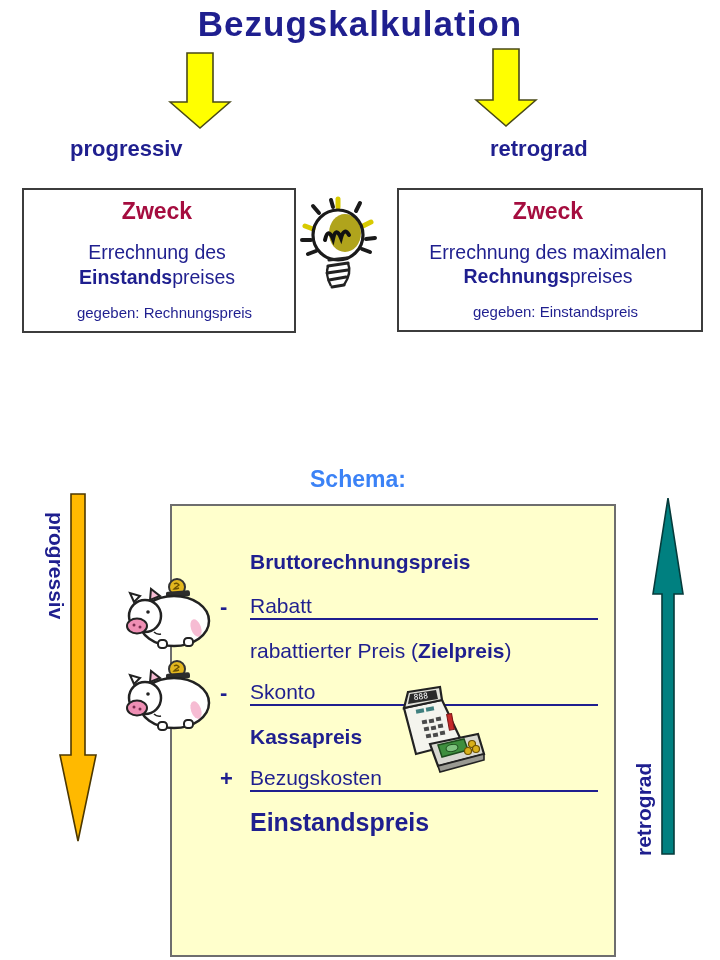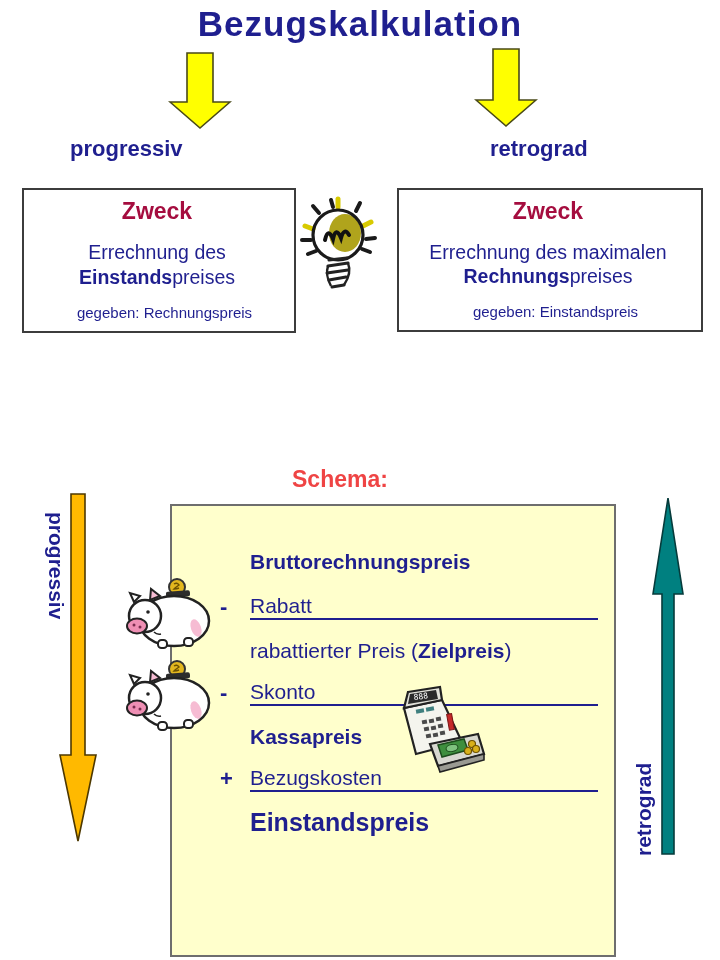--- a/index.html
+++ b/index.html
@@ -20,22 +20,22 @@
     position:absolute; border:2px solid #3c3c3c; background:#fff;
     display:flex; flex-direction:column; align-items:center;
     text-align:center; box-sizing:border-box; padding:8px 4px 10px 0;
     justify-content:space-between;
   }
   .zweck-heading{font-size:23px; font-weight:bold; color:#a50d3f;}
   .zweck-purpose{font-size:19.5px; color:#1f1f8f; line-height:1.25;}
   .zweck-given{font-size:15px; color:#1f1f8f;margin-left:15px;}
   .b{font-weight:bold;}
   #schema-label{
-    position:absolute; left:292px; top:466px;
-    font-size:23px; font-weight:bold; color:#ef4444;
+    position:absolute; left:310px; top:466px;
+    font-size:23px; font-weight:bold; color:#3b82f6;
   }
   #schema-box{
     position:absolute; left:170px; top:504px; width:446px; height:453px;
     background:#ffffcc; border:2px solid #6e6e6e; box-sizing:border-box;
   }
   .srow{position:absolute; left:0; width:100%; font-size:21px; color:#1f1f8f; white-space:nowrap;}
   .srow .op{position:absolute; left:48px; font-weight:bold; font-size:22px;}
   .srow .txt{position:absolute; left:78px;}
   .fill-line{
     display:inline-block; width:348px;

